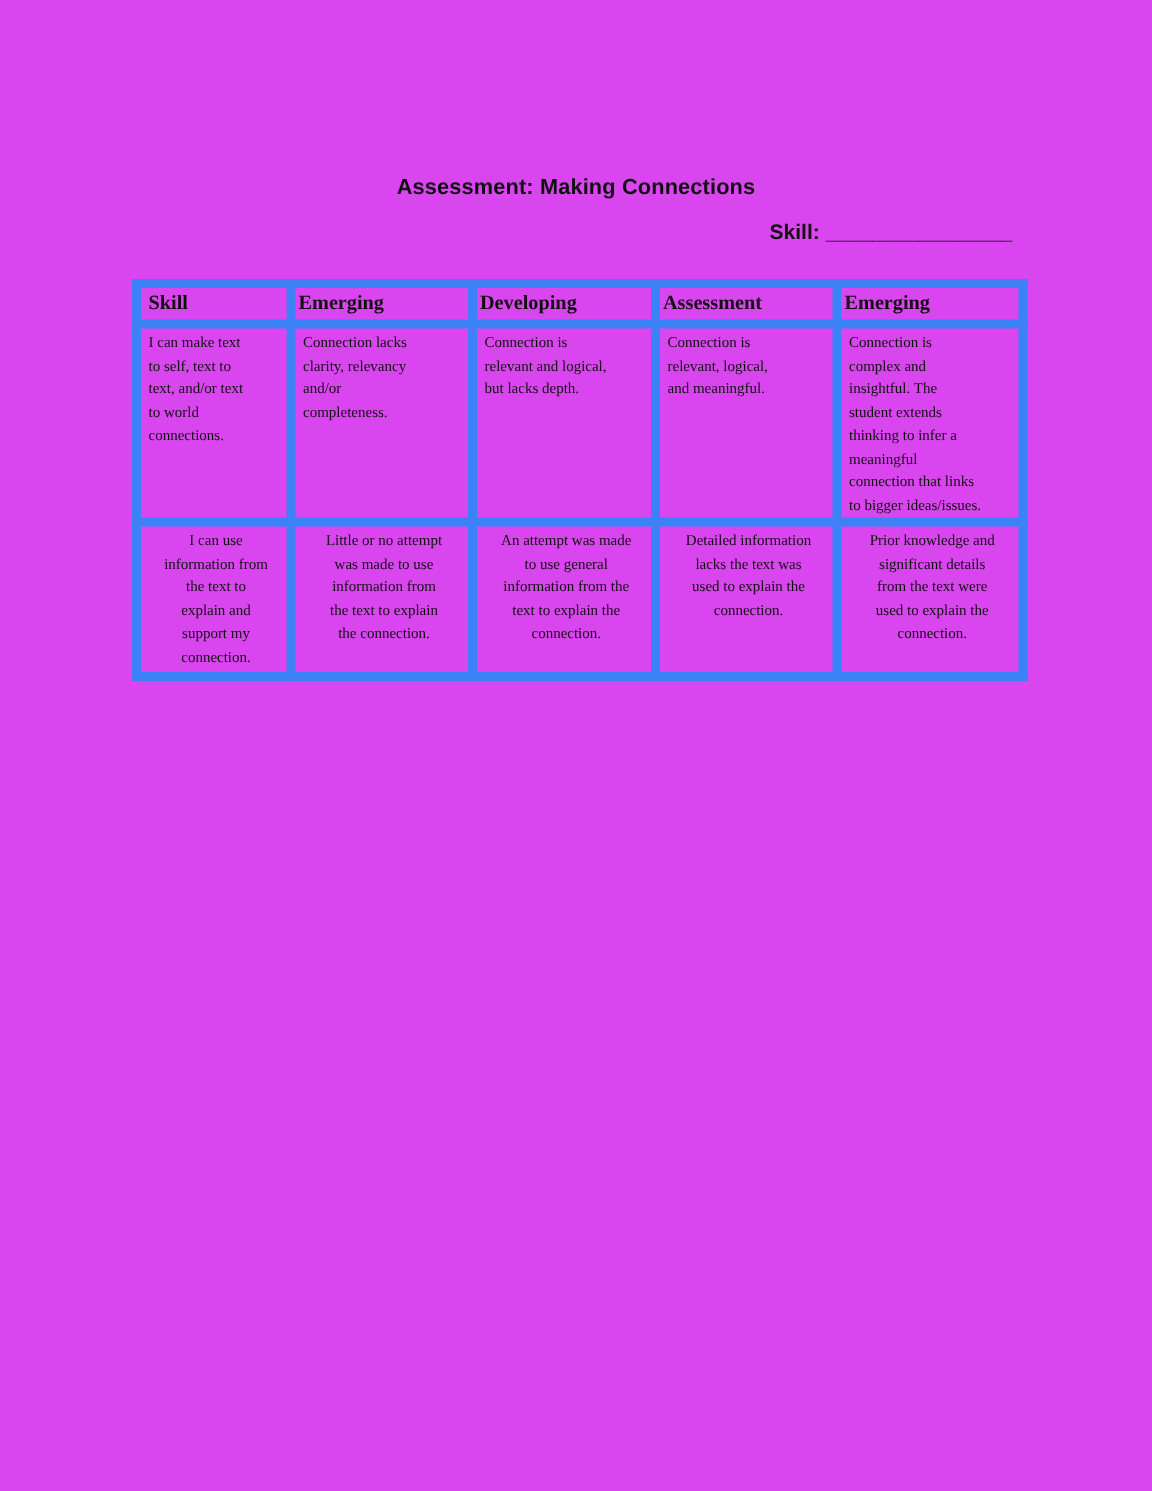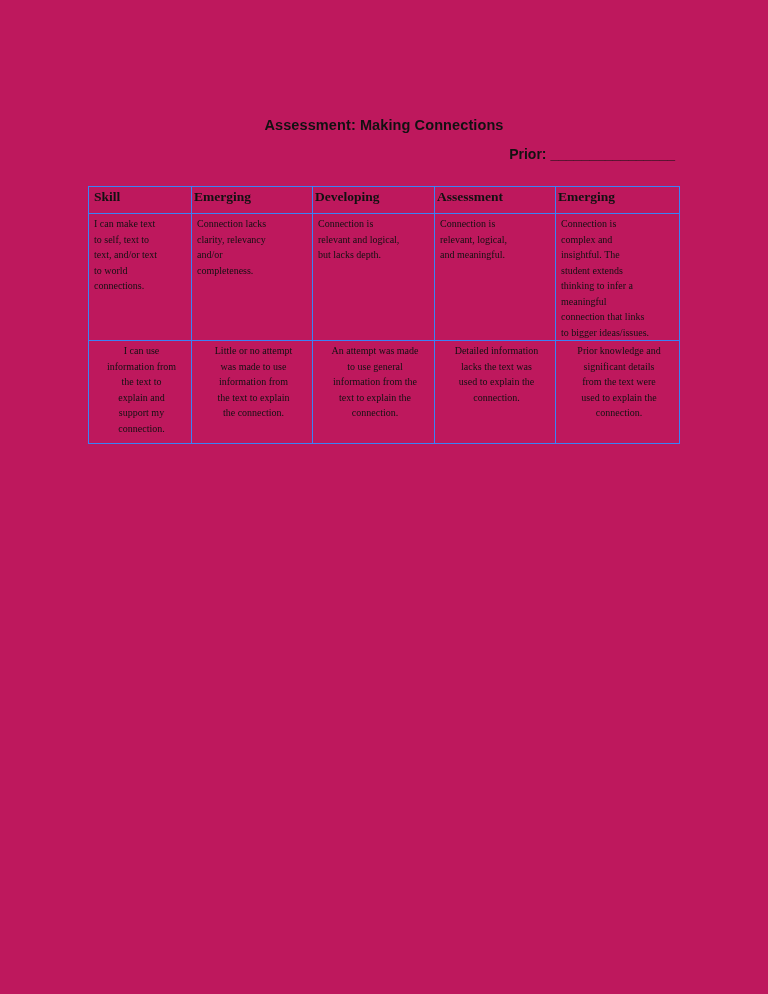--- a/index.html
+++ b/index.html
@@ -4,21 +4,21 @@
 <style>
   html, body {
     margin: 0;
     padding: 0;
     background: #ffffff;
   }
   .page {
     position: relative;
     width: 768px;
     height: 994px;
-    background: #be185d;
+    background: #d946ef;
     overflow: hidden;
   }
   .doc-title {
     position: absolute;
     top: 117px;
     left: 0;
     width: 768px;
     text-align: center;
     font-family: "Liberation Sans", sans-serif;
     font-weight: bold;
@@ -41,21 +41,21 @@
     left: 88px;
     top: 186px;
     border-collapse: collapse;
     table-layout: fixed;
     width: 591px;
     font-family: "Liberation Serif", serif;
     color: #111;
   }
   table.rubric th,
   table.rubric td {
-    border: 1px solid #3b82f6;
+    border: 6px solid #3b82f6;
     vertical-align: top;
     box-sizing: border-box;
     overflow: hidden;
   }
   table.rubric th {
     height: 27px;
     font-size: 13.5px;
     font-weight: bold;
     text-align: left;
     padding: 2px 2px 0 2px;
@@ -78,21 +78,21 @@
   col.c4 { width: 121px; }
   col.c5 { width: 124px; }
 </style>
 </head>
 <body>
 
 <div class="page">
 
   <div class="doc-title">Assessment: Making Connections</div>
 
-  <div class="name-line"><span>Prior:</span>&nbsp;<span>________________</span></div>
+  <div class="name-line"><span>Skill:</span>&nbsp;<span>________________</span></div>
 
   <table class="rubric">
     <colgroup>
       <col class="c1">
         <col class="c2">
         <col class="c3">
         <col class="c4">
         <col class="c5">
     </colgroup>
     <tbody>

